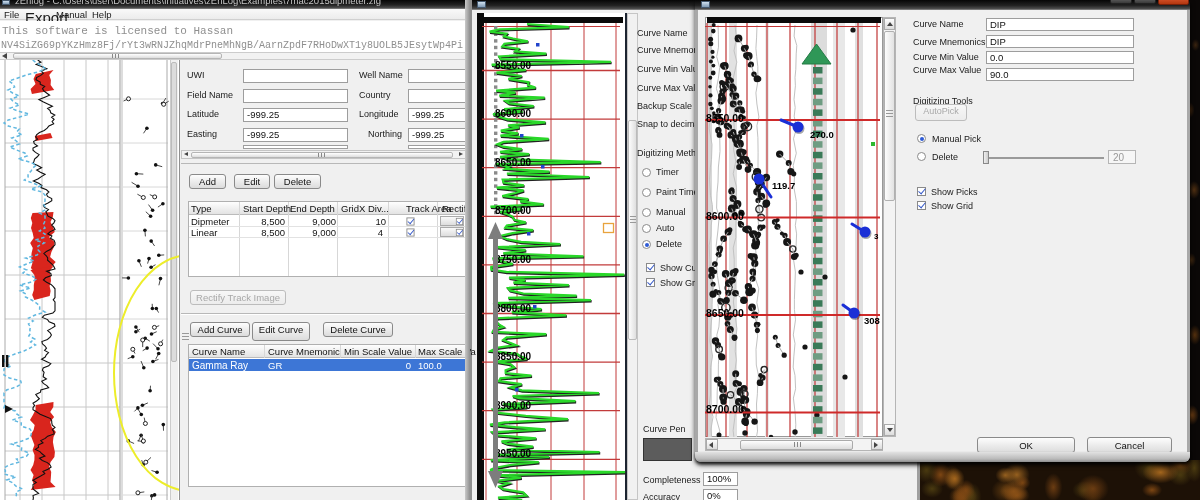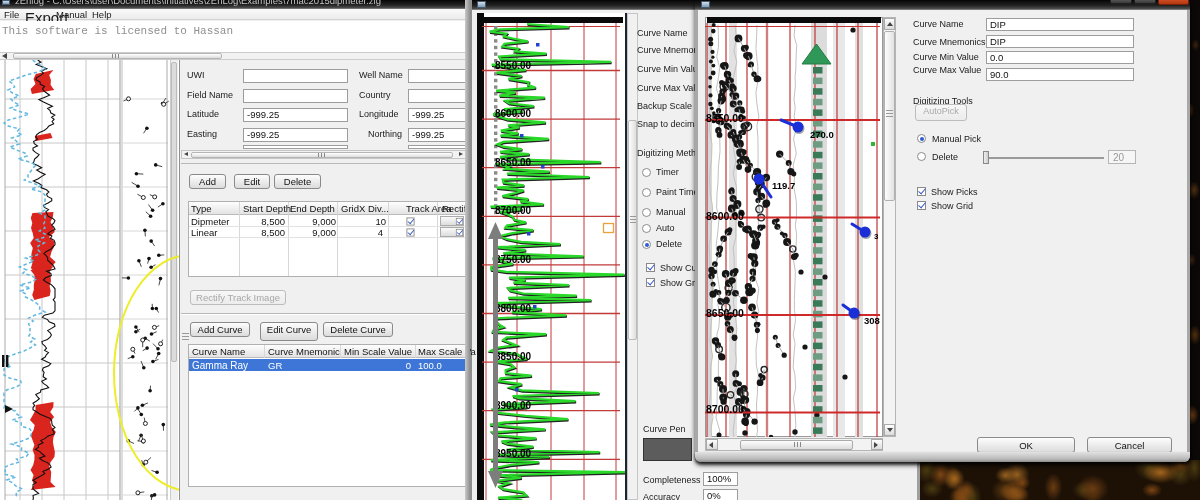--- a/index.html
+++ b/index.html
@@ -129,20 +129,21 @@
 <div class="abs win-title" style="left:0;top:0;width:470px;height:9px"></div>
 <div class="abs" style="left:2px;top:0;width:8px;height:5px;background:linear-gradient(#cfe0ef,#7f9ab5);border:1px solid #44586e"></div>
 <div class="abs" style="left:15px;top:-5px;font-size:9.5px;color:#c4c4c4;white-space:nowrap">zEnlog - C:\Users\user\Documents\Initiatives\zEnLog\Examples\7mac2015dipmeter.zlg</div>
 <div class="abs" style="left:0;top:9px;width:470px;height:11px;background:linear-gradient(#f9f9f9,#ececec);border-bottom:1px solid #d0d0d0"></div>
 <div class="abs" style="left:4px;top:9px;font-size:9.5px;color:#1a1a1a">File</div>
 <div class="abs" style="left:25px;top:9px;font-size:15px;color:#1a1a1a">Export</div>
 <div class="abs" style="left:56px;top:9px;font-size:9.5px;color:#1a1a1a">Manual</div>
 <div class="abs" style="left:92px;top:9px;font-size:9.5px;color:#1a1a1a">Help</div>
 <div class="abs" style="left:0;top:21px;width:470px;height:31px;background:#fff"></div>
 <div class="abs" style="left:2px;top:25px;font-family:'Liberation Mono',monospace;font-size:11px;color:#8f8f8f;white-space:nowrap">This software is licensed to Hassan</div>
+<div class="abs" style="left:1px;top:40px;font-family:'Liberation Mono',monospace;font-size:10px;color:#8f8f8f;white-space:nowrap">NV4SiZG69pYKzHmz8Fj/rYt3wRNJZhqMdrPneMhNgB/AarnZpdF7RHoDwXT1y8UOLB5JEsytWp4Pi</div>
 <div class="abs" style="left:0;top:52px;width:470px;height:8px;background:#f2f2f2;border-top:1px solid #ccc;border-bottom:1px solid #ccc"></div>
 <div class="abs" style="left:2px;top:53px;width:0;height:0;border-top:3px solid transparent;border-bottom:3px solid transparent;border-right:5px solid #444"></div>
 <div class="abs" style="left:13px;top:53px;width:209px;height:6px;background:linear-gradient(#fff,#ddd);border:1px solid #b5b5b5;border-radius:2px"></div>
 <div class="abs" style="left:112px;top:54px;width:1px;height:4px;background:#888;box-shadow:3px 0 #888,6px 0 #888"></div>
 <div class="abs" style="left:0;top:60px;width:180px;height:440px;background:#fff"></div>
 <div class="abs" style="left:170px;top:60px;width:8px;height:440px;background:#f0f0f0;border-left:1px solid #ccc"></div>
 <div class="abs" style="left:171px;top:62px;width:6px;height:300px;background:#dcdcdc;border:1px solid #bbb;border-radius:2px"></div>
 </div>
 <svg width="180" height="440" viewBox="0 0 180 440" style="position:absolute;left:0;top:60px">
     <line x1="20" y1="0" x2="20" y2="440" stroke="#c8c8c8" stroke-width="1"></line>
@@ -345,21 +346,21 @@
 <div class="chk" style="left:406px;top:217px;transform:scale(0.9)"></div>
 <div class="chk" style="left:406px;top:228px;transform:scale(0.9)"></div>
 <div class="abs" style="left:440px;top:216px;width:24px;height:10px;background:linear-gradient(#fafafa,#ddd);border:1px solid #aaa"></div>
 <div class="abs" style="left:440px;top:227px;width:24px;height:10px;background:linear-gradient(#fafafa,#ddd);border:1px solid #aaa"></div>
 <div class="chk" style="left:455px;top:217px;transform:scale(0.8)"></div>
 <div class="chk" style="left:455px;top:228px;transform:scale(0.8)"></div>
 <div class="abs btn-dis" style="left:190px;top:290px;width:96px;height:15px;line-height:14px">Rectify Track Image</div>
 <div class="abs" style="left:181px;top:313px;width:286px;height:1px;background:#b8b8b8"></div>
 <div class="abs" style="left:181px;top:314px;width:286px;height:1px;background:#fff"></div>
 <div class="abs btn" style="left:190px;top:322px;width:60px;height:15px;line-height:14px">Add Curve</div>
-<div class="abs btn" style="left:260px;top:322px;width:58px;height:19px;line-height:14px">Edit Curve</div>
+<div class="abs btn" style="left:252px;top:322px;width:58px;height:19px;line-height:14px">Edit Curve</div>
 <div class="abs btn" style="left:323px;top:322px;width:70px;height:15px;line-height:14px">Delete Curve</div>
 <div class="abs" style="left:188px;top:344px;width:278px;height:143px;background:#fff;border:1px solid #b0b0b0"></div>
 <div class="abs" style="left:189px;top:345px;width:276px;height:13px;background:linear-gradient(#fefefe,#e3e3e3);border-bottom:1px solid #bbb"></div>
 <div class="abs" style="left:264px;top:345px;width:1px;height:13px;background:#d7d7d7"></div>
 <div class="abs" style="left:340px;top:345px;width:1px;height:13px;background:#d7d7d7"></div>
 <div class="abs" style="left:415px;top:345px;width:1px;height:13px;background:#d7d7d7"></div>
 <div class="abs" style="left:192px;top:346px;font-size:9.5px;color:#111;white-space:nowrap">Curve Name</div>
 <div class="abs" style="left:268px;top:346px;font-size:9.5px;color:#111;white-space:nowrap">Curve Mnemonic</div>
 <div class="abs" style="left:344px;top:346px;font-size:9.5px;color:#111;white-space:nowrap">Min Scale Value</div>
 <div class="abs" style="left:418px;top:346px;font-size:9.5px;color:#111;white-space:nowrap">Max Scale Va</div>

